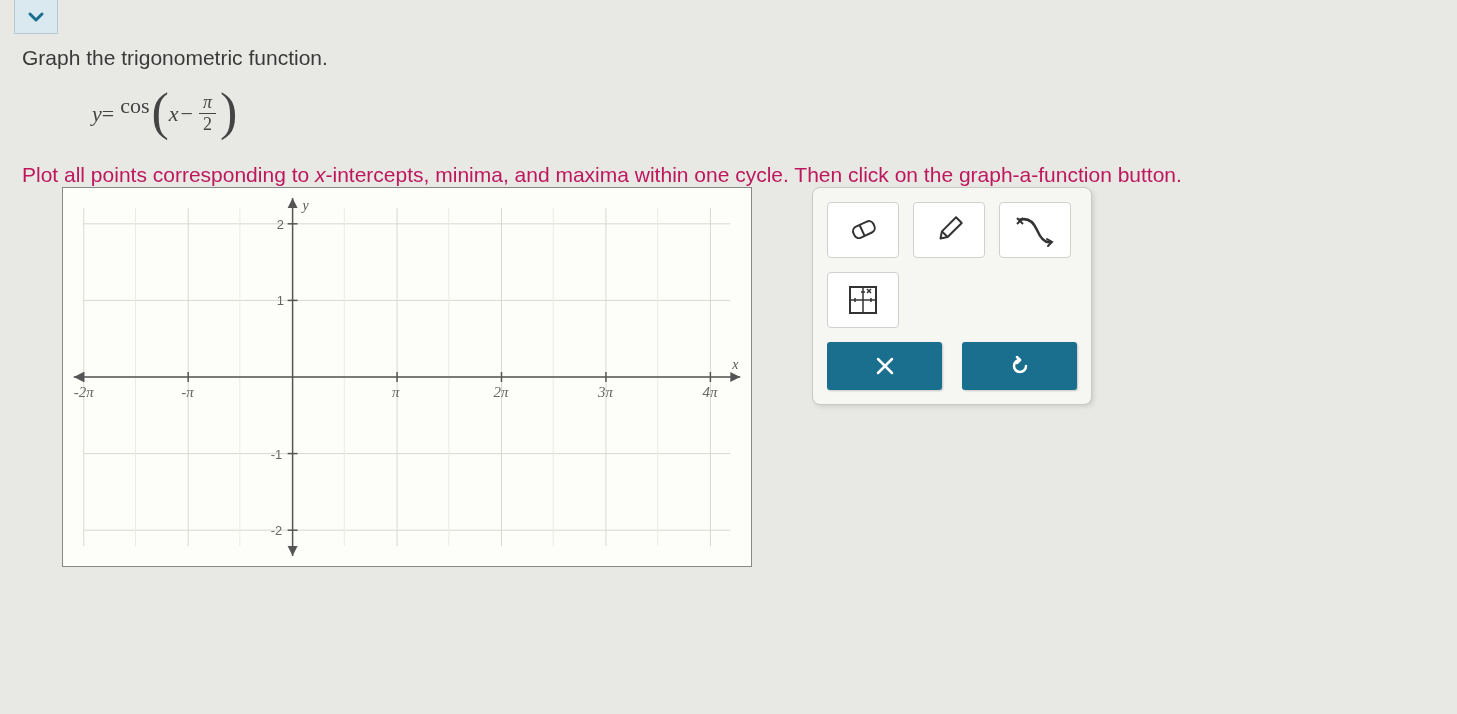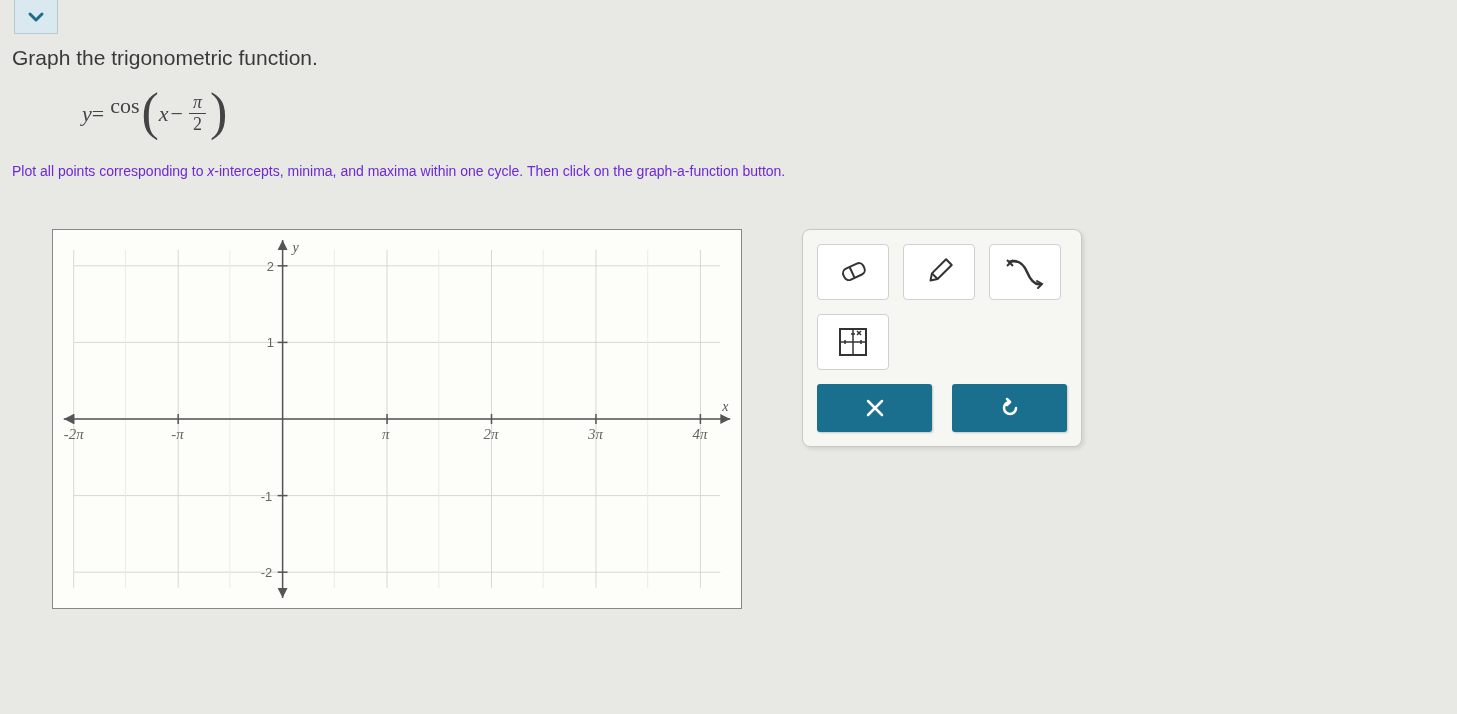--- a/index.html
+++ b/index.html
@@ -20,21 +20,21 @@
     background: #d9e9ef;
     border: 1px solid #b8c8ce;
     border-top: none;
     display: flex;
     align-items: center;
     justify-content: center;
     cursor: pointer;
   }
   .content {
     position: absolute;
-    left: 12px;
+    left: 22px;
     top: 46px;
     right: 22px;
   }
   .prompt-line1 {
     font-size: 21px;
     color: #3a3a3a;
     margin-bottom: 22px;
   }
   .equation {
     font-size: 22px;
@@ -61,23 +61,22 @@
     flex-direction: column;
     align-items: center;
     font-size: 18px;
     margin: 0 4px;
     position: relative;
     top: 0px;
   }
   .frac .num { border-bottom: 1.5px solid #444; padding: 0 4px; font-style: italic;}
   .frac .den { padding: 0 4px; }
   .prompt-line2 {
-    font-size: 14px;
-    color: #6d28d9;
-    margin-bottom: 50px;
+    font-size: 21px;
+    color: #be185d;
   }
   .prompt-line2 .ital { font-style: italic; }
   .work-area {
     display: flex;
     align-items: flex-start;
     gap: 60px;
     margin-left: 40px;
   }
   .graph-box {
     width: 690px;

